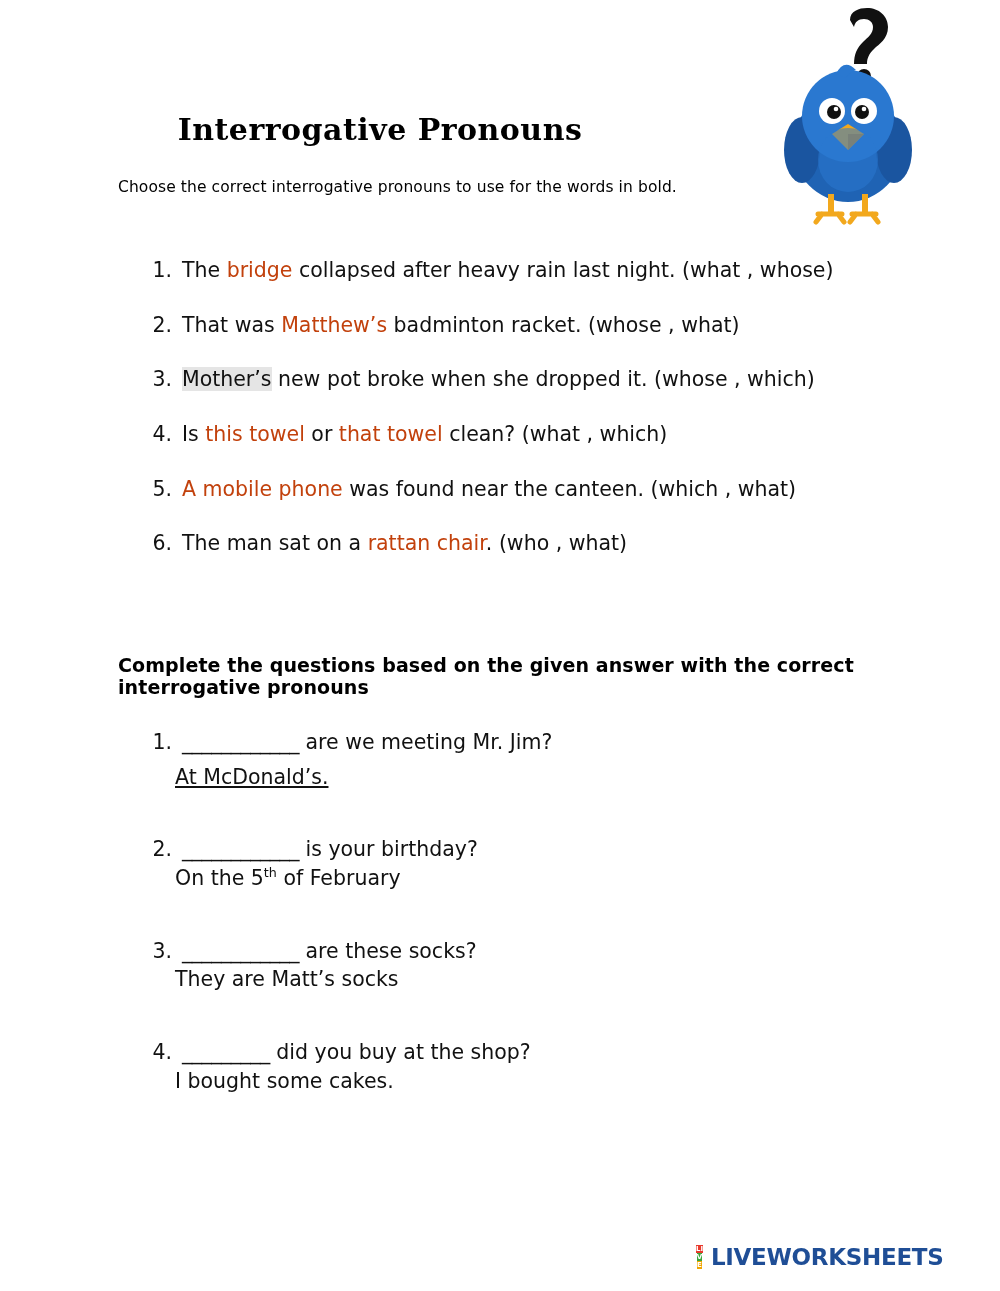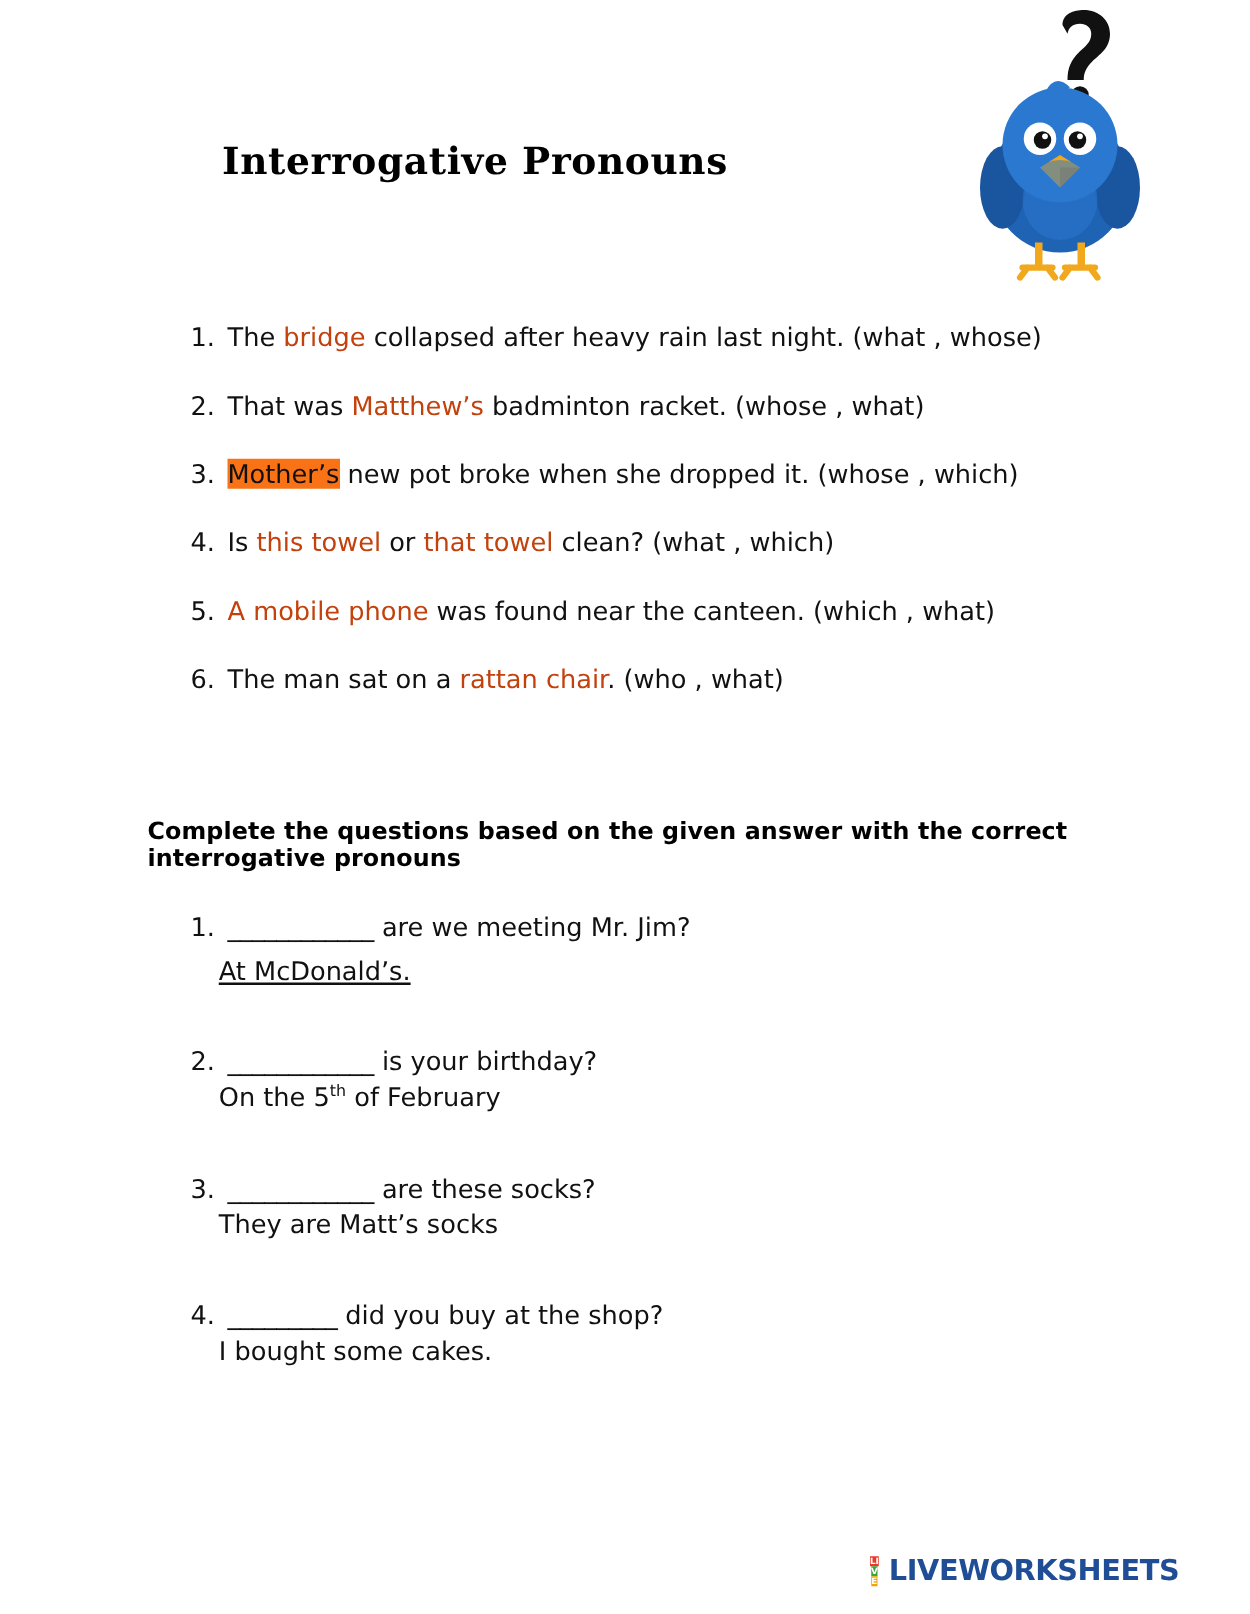--- a/index.html
+++ b/index.html
@@ -74,21 +74,21 @@
     width: 30px;
     flex: none;
     text-align: right;
     padding-right: 10px;
   }
   .q-text {
     flex: 1;
   }
   .red { color: #c2410c; }
   .hl {
-    background: #f97316;
+    background: #e5e5e5;
     color: #111;
   }
 
   
   .instruction-2 {
     position: absolute;
     left: 118px;
     top: 654px;
     font-size: 19px;
     letter-spacing: 0.1px;
@@ -203,20 +203,21 @@
 
       <rect x="62" y="186" width="6" height="20" fill="#f2a81d"></rect>
       <rect x="96" y="186" width="6" height="20" fill="#f2a81d"></rect>
       <path d="M52 206 l24 0 M56 206 l-6 8 M72 206 l6 8" stroke="#f2a81d" stroke-width="5" fill="none" stroke-linecap="round"></path>
       <path d="M86 206 l24 0 M90 206 l-6 8 M106 206 l6 8" stroke="#f2a81d" stroke-width="5" fill="none" stroke-linecap="round"></path>
     </svg>
   </div>
 
   <div class="title">Interrogative Pronouns</div>
 
+  <div class="instruction-1">Choose the correct interrogative pronouns to use for the words in bold.</div>
 
   <div class="list-1">
 
     <div class="q-row">
       <span class="q-num">1.</span>
       <span class="q-text"><span>The </span><span class="red">bridge</span><span> collapsed after heavy rain last night. (what , whose)</span></span>
     </div>
 
     <div class="q-row">
       <span class="q-num">2.</span>

